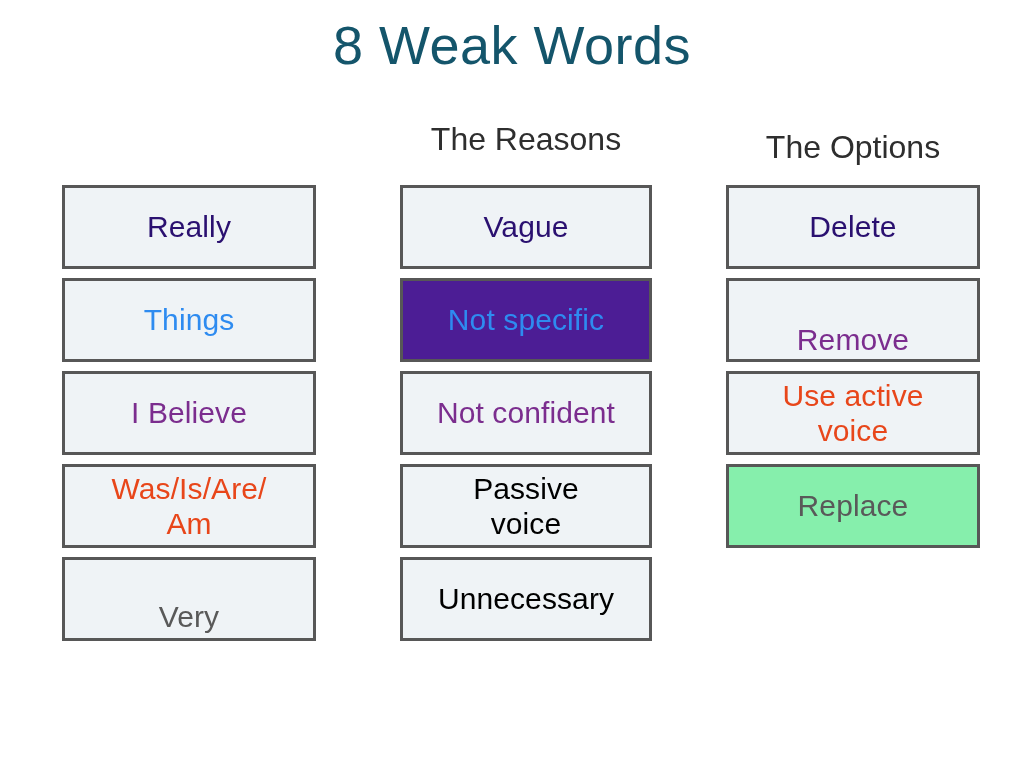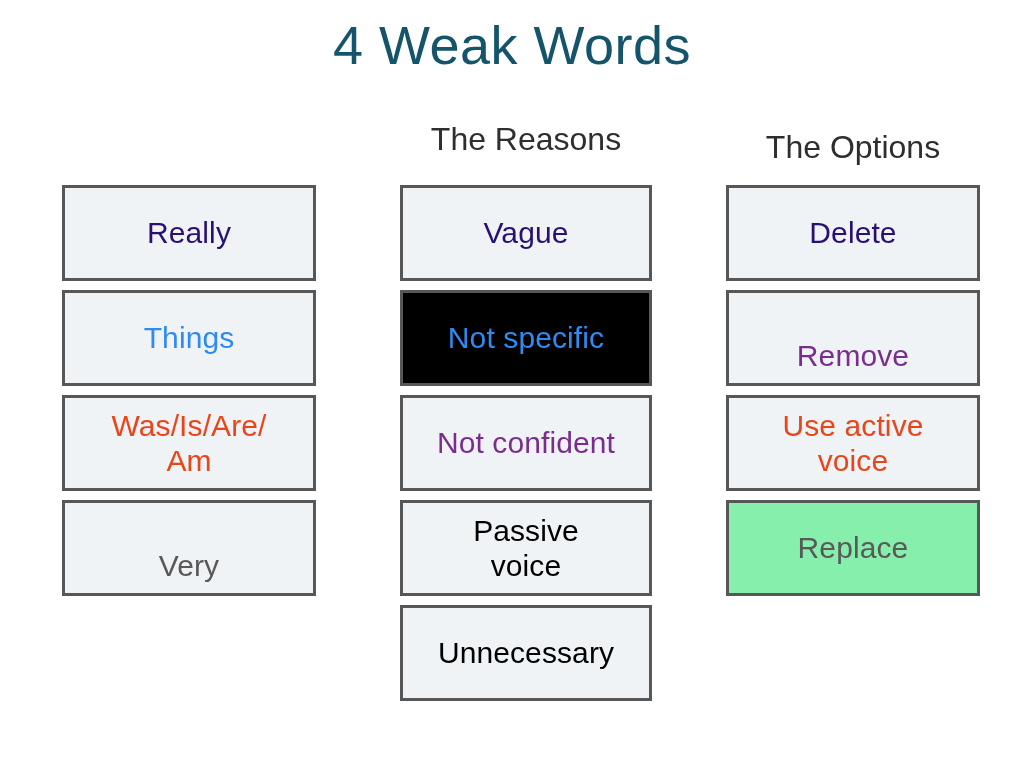--- a/index.html
+++ b/index.html
@@ -55,29 +55,29 @@
   .column {
     position: absolute;
     top: 185px;
   }
   .column.c0 { left: 62px;  width: 254px; }
   .column.c1 { left: 400px; width: 252px; }
   .column.c2 { left: 726px; width: 254px; border-radius: 25px; }
 
   .cell {
     box-sizing: border-box;
-    height: 96px;
+    height: 84px;
     margin-bottom: 9px;
     background: #EFF3F6;
     border: 3px solid #575757;
     display: flex;
     align-items: center;
     justify-content: center;
     text-align: center;
-    padding: 10px 6px;
+    padding: 2px 6px;
   }
   .cell:last-child { margin-bottom: 0; }
 
   .cell-label {
     font-size: 30px;
     font-weight: 400;
     line-height: 1.18;
     letter-spacing: 0.1px;
     white-space: pre-line;
   }
@@ -87,46 +87,49 @@
   .tone-blue   { color: #2E8BF0; }
   .tone-purple { color: #7B2D8E; }
   .tone-orange { color: #E8461A; }
   .tone-gray   { color: #595959; }
 </style>
 </head>
 <body style="background: rgb(255, 255, 255);">
 
 <div class="slide">
 
-  <div class="slide-title" style="color: rgb(20, 85, 107);">4 Weak Words</div>
+  <div class="slide-title" style="color: rgb(20, 85, 107);">8 Weak Words</div>
 
   <div class="col-header c1">The Reasons</div>
   <div class="col-header c2">The Options</div>
 
   <div class="column c0">
     <div class="cell" style="background: rgb(239, 243, 246); border-color: rgb(87, 87, 87);">
       <span class="cell-label tone-navy" style="color: rgb(42, 16, 112);">Really</span>
     </div>
     <div class="cell" style="background: rgb(239, 243, 246); border-color: rgb(87, 87, 87);">
       <span class="cell-label tone-blue" style="color: rgb(46, 139, 240);">Things</span>
+    </div>
+    <div class="cell" style="background: rgb(239, 243, 246); border-color: rgb(87, 87, 87);">
+      <span class="cell-label tone-purple" style="color: rgb(123, 45, 142);">I Believe</span>
     </div>
     <div class="cell" style="background: rgb(239, 243, 246); border-color: rgb(87, 87, 87);">
       <span class="cell-label tone-orange" style="color: rgb(232, 70, 26);">Was/Is/Are/
 Am</span>
     </div>
     <div class="cell" style="background: rgb(239, 243, 246); border-color: rgb(87, 87, 87);">
       <span class="cell-label tone-gray" style="color: rgb(89, 89, 89); margin-top: 35px;">Very</span>
     </div>
   </div>
 
   <div class="column c1">
     <div class="cell" style="background: rgb(239, 243, 246); border-color: rgb(87, 87, 87);">
       <span class="cell-label tone-navy" style="color: rgb(42, 16, 112);">Vague</span>
     </div>
-    <div class="cell" style="background: #000000; border-color: rgb(87, 87, 87); text-decoration: underline;">
+    <div class="cell" style="background: #4c1d95; border-color: rgb(87, 87, 87);">
       <span class="cell-label tone-blue" style="color: rgb(46, 139, 240);">Not specific</span>
     </div>
     <div class="cell" style="background: rgb(239, 243, 246); border-color: rgb(87, 87, 87);">
       <span class="cell-label tone-purple" style="color: rgb(123, 45, 142);">Not confident</span>
     </div>
     <div class="cell" style="background: rgb(239, 243, 246); border-color: rgb(87, 87, 87);">
       <span class="cell-label tone-orange" style="color: #000000; text-align: center;">Passive
 voice</span>
     </div>
     <div class="cell" style="background: rgb(239, 243, 246); border-color: rgb(87, 87, 87);">

